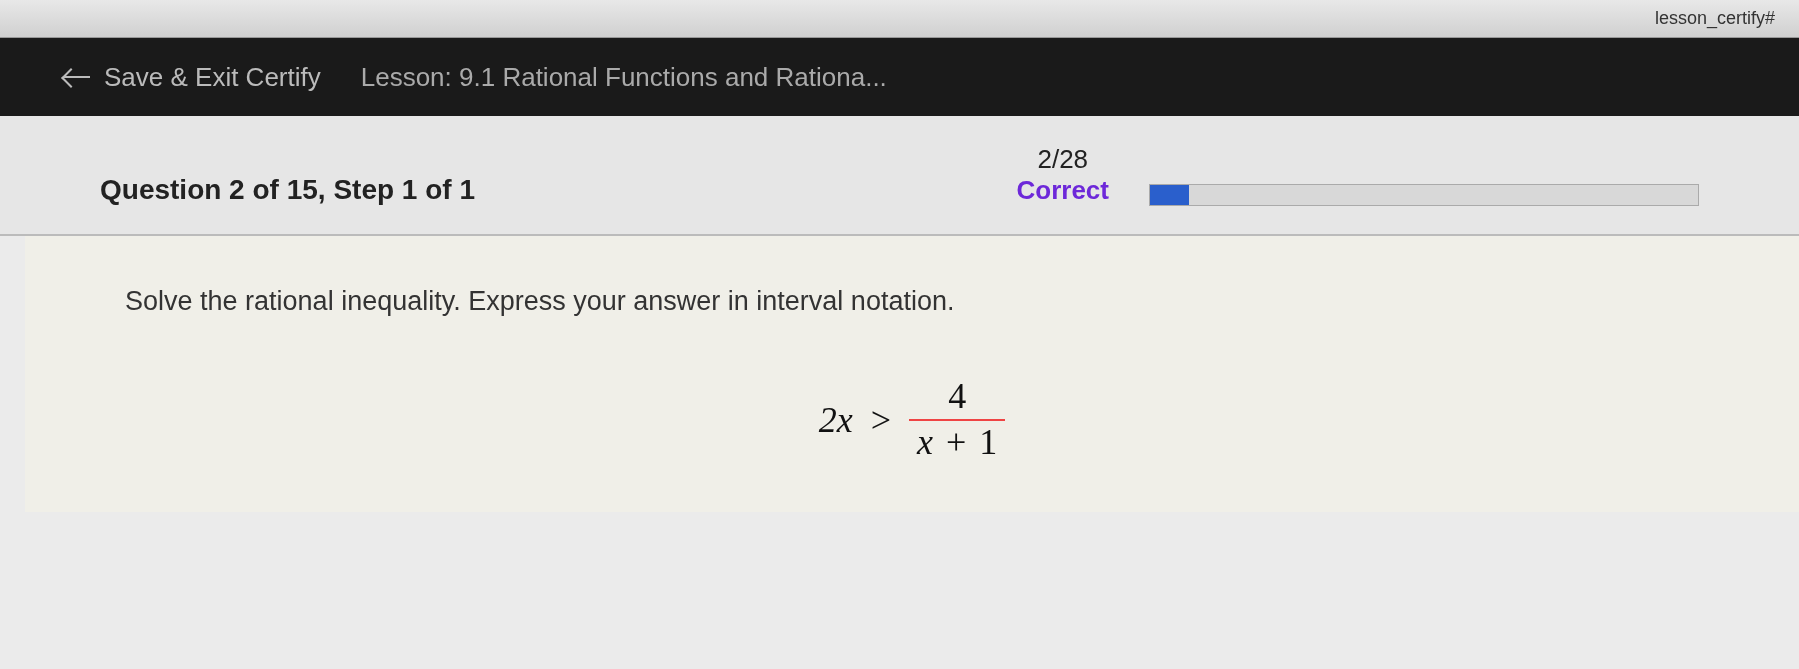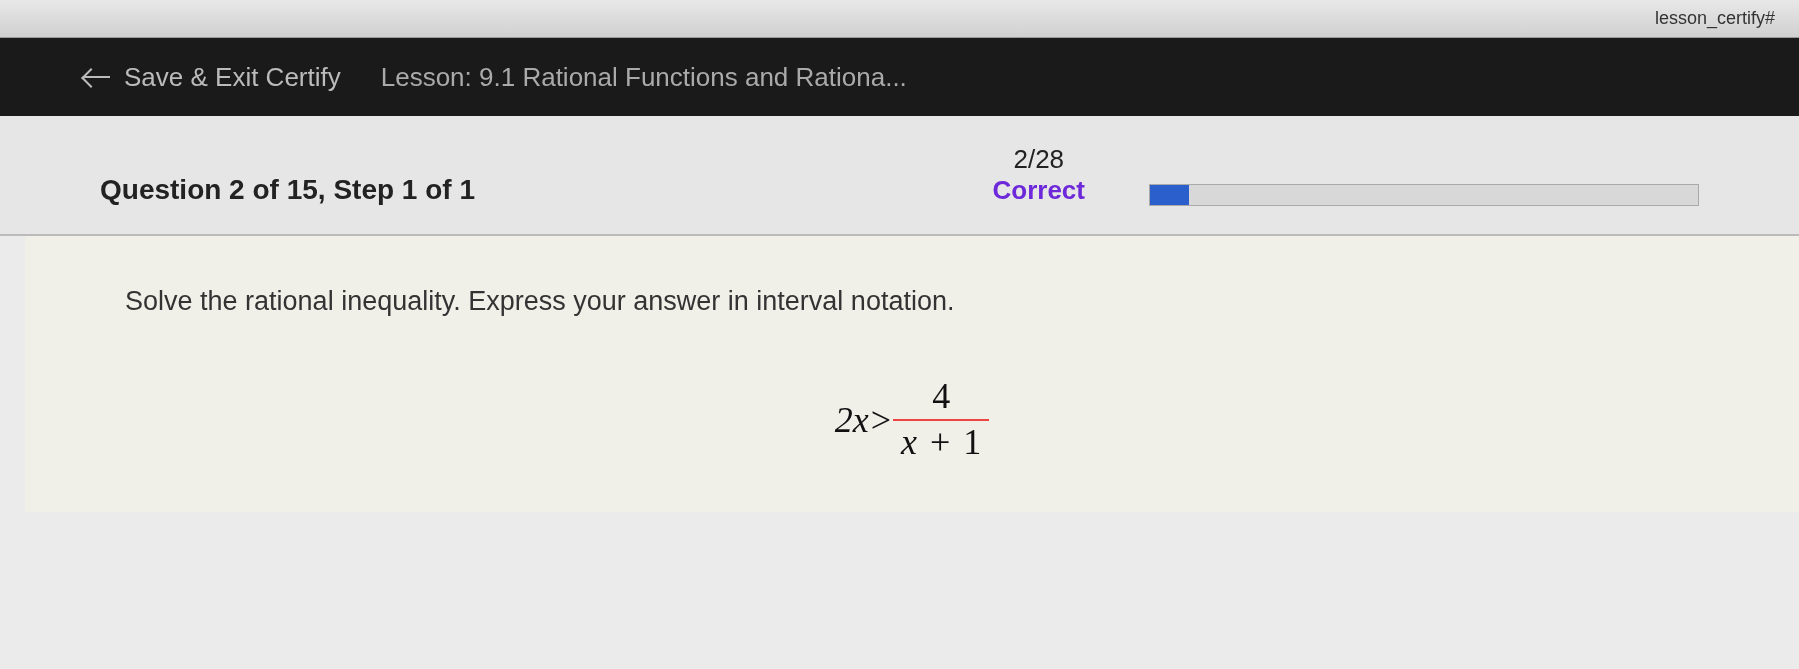--- a/index.html
+++ b/index.html
@@ -26,21 +26,21 @@
       top: 8px;
       color: #333;
       font-size: 18px;
       font-family: Arial, sans-serif;
     }
     .top-bar {
       background: #1a1a1a;
       height: 78px;
       display: flex;
       align-items: center;
-      padding-left: 84px;
+      padding-left: 64px;
       gap: 40px;
     }
     .back-link {
       display: flex;
       align-items: center;
       gap: 14px;
       color: #bbb;
       font-size: 26px;
       cursor: pointer;
     }
@@ -79,21 +79,21 @@
       background: #e6e6e6;
     }
     .question-label {
       font-size: 28px;
       font-weight: bold;
       color: #222;
       flex: 1;
     }
     .score-block {
       text-align: center;
-      margin-right: 64px;
+      margin-right: 40px;
     }
     .score-value {
       font-size: 26px;
       color: #222;
     }
     .score-label {
       font-size: 26px;
       font-weight: bold;
       color: #6d28d9;
     }
@@ -123,21 +123,21 @@
       margin-bottom: 60px;
     }
     .equation {
       display: flex;
       align-items: center;
       justify-content: center;
       font-family: 'Times New Roman', Times, serif;
       font-size: 36px;
       color: #111;
       font-style: italic;
-      gap: 2px;
+      gap: 18px;
     }
     .equation .operator {
       font-style: normal;
     }
     .fraction {
       display: inline-flex;
       flex-direction: column;
       align-items: center;
       font-style: normal;
       line-height: 1.1;

